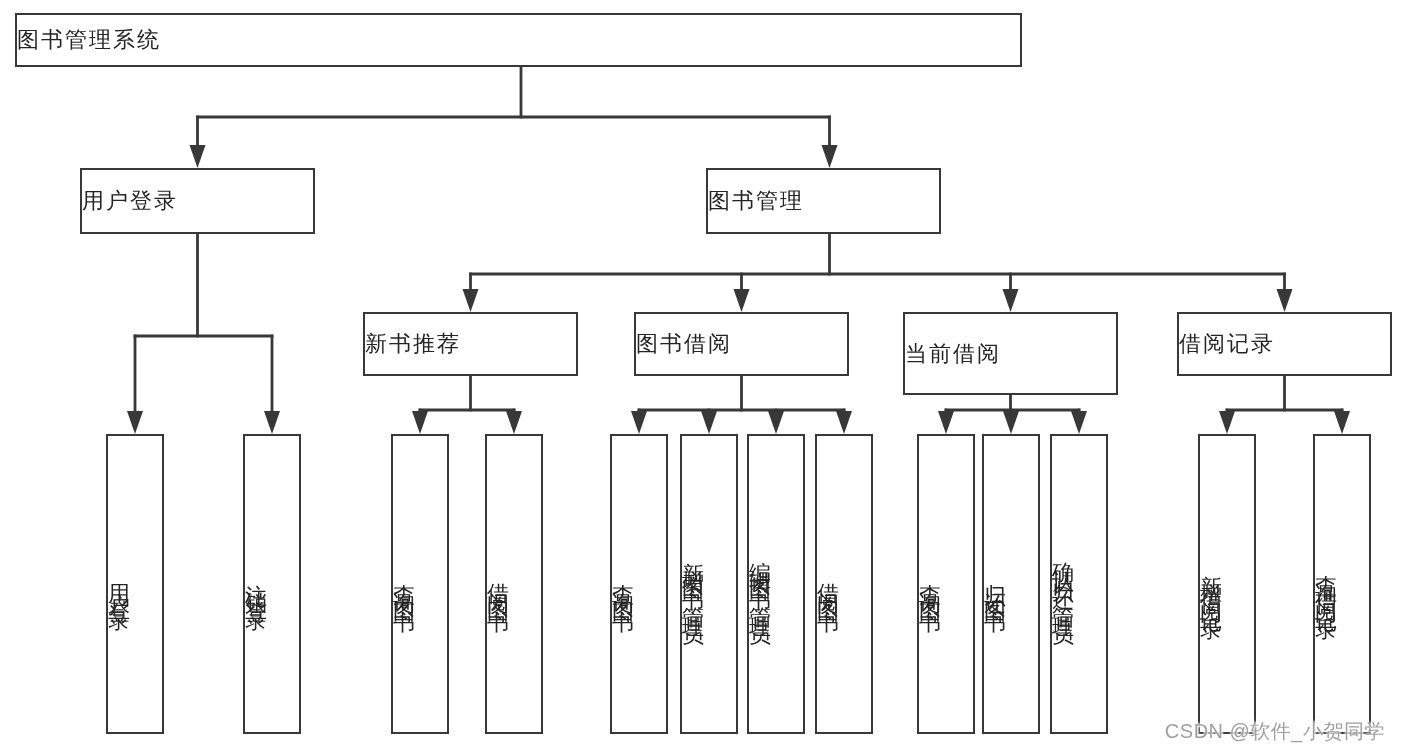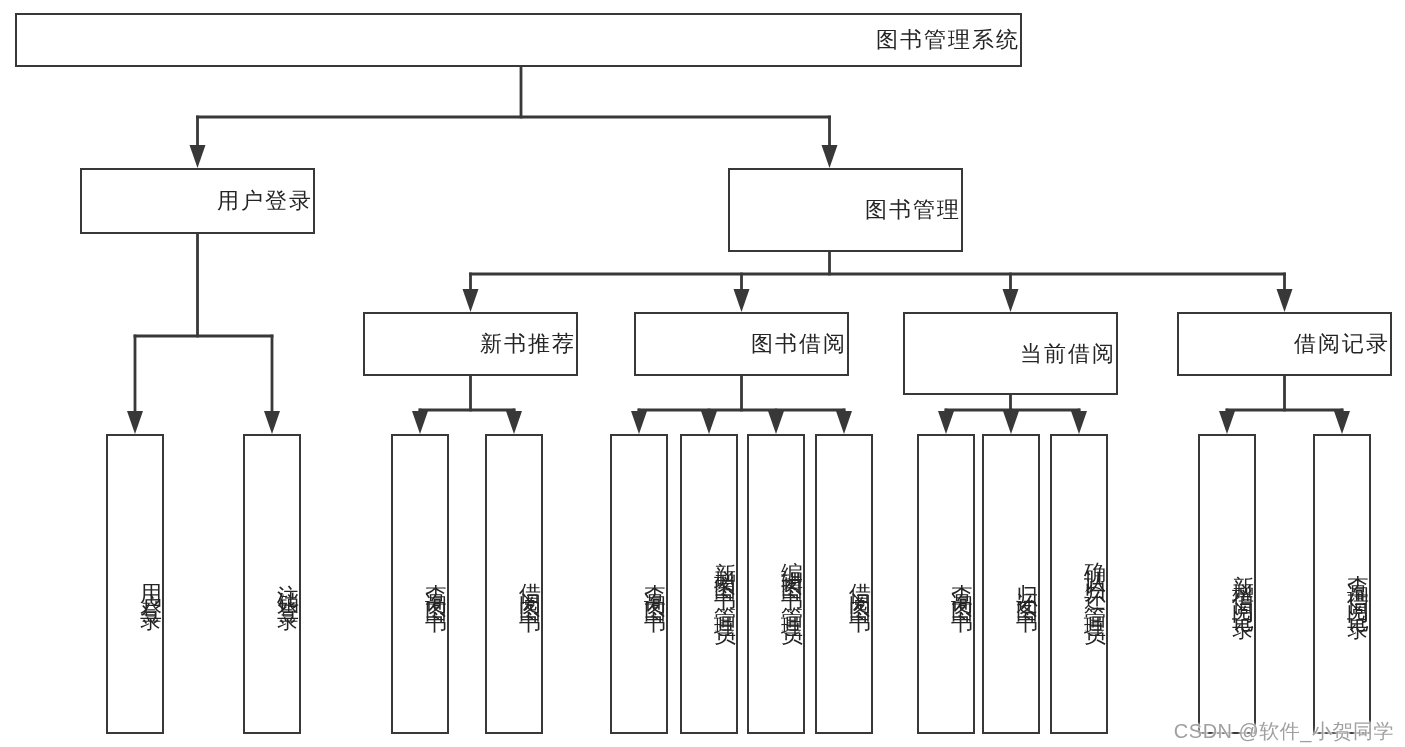--- a/index.html
+++ b/index.html
@@ -11,40 +11,40 @@
     overflow:hidden;
   }
   .wires { position:absolute; left:0; top:0; }
   .wires line { stroke:var(--line,#383838); stroke-width:2.8; stroke-linecap:square; }
   .wires path { fill:var(--line,#383838); stroke:none; }
   .hbox, .vbox {
     position:absolute;
     box-sizing:border-box;
     border:2.5px solid var(--line,#383838);
     background:#ffffff;
-    display:flex; align-items:center; justify-content:flex-end;
+    display:flex; align-items:center; justify-content:flex-start;
     color:var(--text,#242424);
   }
   .hbox .lbl {
     font-size:22px;
     letter-spacing:2px;
     white-space:nowrap;
   }
   .vbox { width:58px; height:300px; }
   .vbox .vlbl {
     writing-mode:vertical-rl;
     text-orientation:mixed;
     font-size:22px;
     line-height:1;
     letter-spacing:9px;
     white-space:nowrap;
   }
   .watermark {
     position:absolute;
-    right:11px; bottom:2px;
+    right:20px; bottom:2px;
     font-size:20px;
     letter-spacing:0.5px;
     color:var(--watermark,#a0a0a0);
     text-shadow:0 0 3px #ffffff, 0 0 3px #ffffff, 1px 1px 2px #ffffff;
     z-index:5;
     white-space:nowrap;
   }
 </style>
 </head>
 <body>
@@ -113,21 +113,21 @@
     <path d="M1334 411 L1350 411 L1342 434 Z"></path>
   </svg>
 
   <div class="hbox" style="left:15px;top:13px;width:1007px;height:54px">
     <span class="lbl">图书管理系统</span>
   </div>
 
   <div class="hbox" style="left:80px;top:168px;width:235px;height:66px">
     <span class="lbl">用户登录</span>
   </div>
-  <div class="hbox" style="left:728px;top:168px;width:235px;height:84px">
+  <div class="hbox" style="left:706px;top:168px;width:235px;height:66px">
     <span class="lbl">图书管理</span>
   </div>
 
   <div class="hbox" style="left:634px;top:312px;width:215px;height:64px">
     <span class="lbl">图书借阅</span>
   </div>
   <div class="hbox" style="left:363px;top:312px;width:215px;height:64px">
     <span class="lbl">新书推荐</span>
   </div>
   <div class="hbox" style="left:903px;top:312px;width:215px;height:83px">

